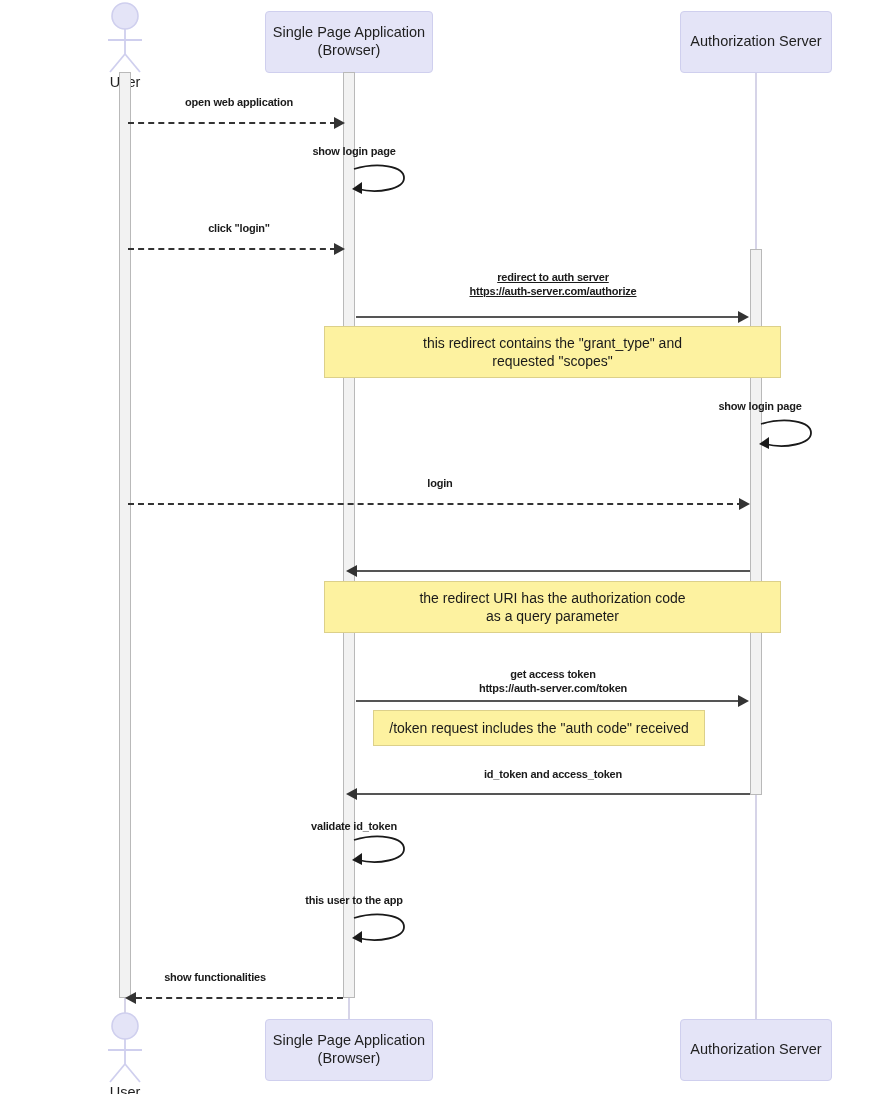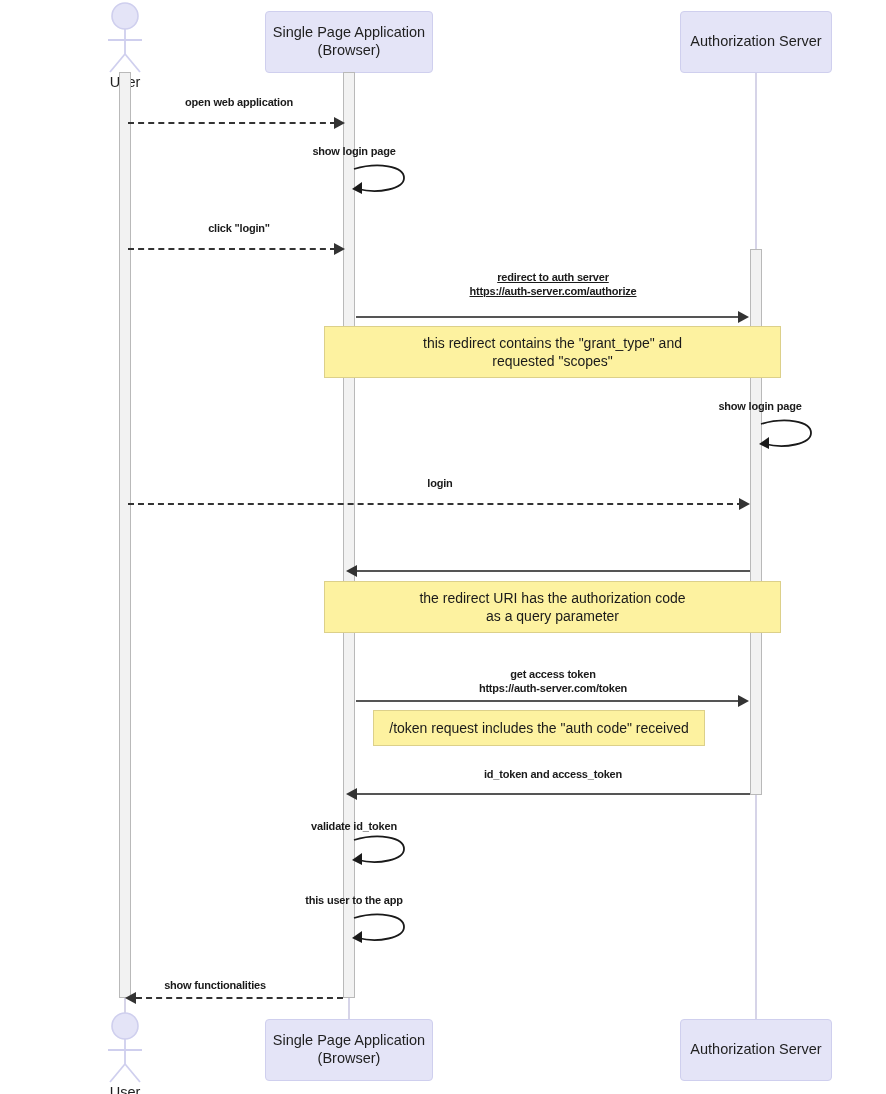--- a/index.html
+++ b/index.html
@@ -220,21 +220,21 @@
     <path d="M2 5 C 26 -2, 52 2, 52 14 C 52 25, 26 30, 6 25" fill="none" stroke="#1a1a1a" stroke-width="1.8"></path>
     <polygon points="10,18 10,30 0,25" fill="#1a1a1a"></polygon>
   </svg>
 
   <div class="msg-label" style="left:240px; top:893px; width:228px;">this user to the app</div>
   <svg class="selfloop" style="left:352px; top:913px;" width="58" height="32" viewBox="0 0 58 32">
     <path d="M2 5 C 26 -2, 52 2, 52 14 C 52 25, 26 30, 6 25" fill="none" stroke="#1a1a1a" stroke-width="1.8"></path>
     <polygon points="10,18 10,30 0,25" fill="#1a1a1a"></polygon>
   </svg>
 
-  <div class="msg-label" style="left:130px; top:970px; width:170px;margin-top:8px;">show functionalities</div>
+  <div class="msg-label" style="left:130px; top:970px; width:170px;">show functionalities</div>
   <div class="msg-line dashed" style="left:136px; top:997px; width:207px;"></div>
   <div class="arrowhead left" style="left:125px; top:992px;"></div>
 
   <div class="actor-wrap" style="left:95px; top:1012px; width:60px;">
     <svg class="actor-svg" width="52" height="72" viewBox="0 0 52 72">
       <circle cx="26" cy="14" r="13" fill="#e4e4f7" stroke="#cfcfee" stroke-width="1.6"></circle>
       <line x1="26" y1="27" x2="26" y2="52" stroke="#cfcfee" stroke-width="1.8"></line>
       <line x1="9" y1="38" x2="43" y2="38" stroke="#cfcfee" stroke-width="1.8"></line>
       <line x1="26" y1="52" x2="11" y2="70" stroke="#cfcfee" stroke-width="1.8"></line>
       <line x1="26" y1="52" x2="41" y2="70" stroke="#cfcfee" stroke-width="1.8"></line>

